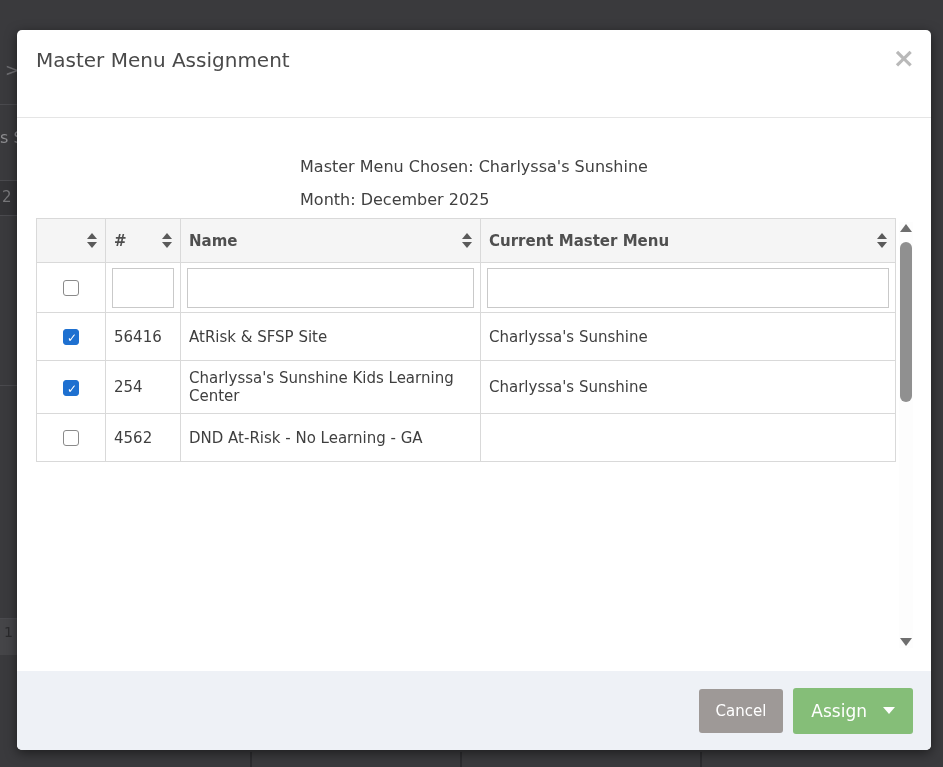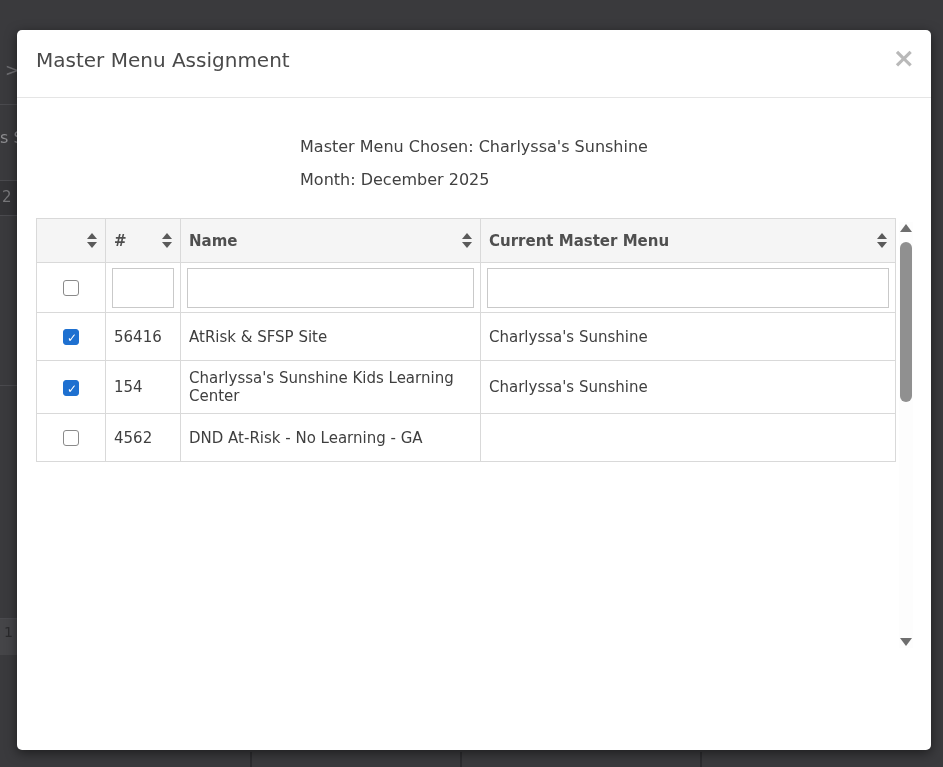--- a/index.html
+++ b/index.html
@@ -16,21 +16,21 @@
   .hl1 { top: 104px; } .hl2 { top: 180px; } .hl3 { top: 215px; } .hl4 { top: 385px; } .hl5 { top: 618px; }
   .band-dark { position: absolute; left: 0; top: 181px; width: 17px; height: 34px; background: #343437; }
   .band-light { position: absolute; left: 0; top: 619px; width: 17px; height: 36px; background: #454548; }
   .vline { position: absolute; top: 752px; width: 2px; height: 15px; background: #2c2c2f; }
   .vl1 { left: 250px; } .vl2 { left: 460px; } .vl3 { left: 700px; }
 
   
   .modal { position: absolute; left: 17px; top: 30px; width: 914px; height: 720px;
            background: #ffffff; border-radius: 5px; box-shadow: 0 3px 12px rgba(0,0,0,.5); overflow: hidden; }
 
-  .modal-header { position: relative; height: 68px; border-bottom: 1px solid #e5e5e5; }
+  .modal-header { position: relative; height: 88px; border-bottom: 1px solid #e5e5e5; }
   .modal-title { position: absolute; left: 19px; top: 18px; font-size: 20px; color: #4a4a4a; }
   .close-btn { position: absolute; right: 16px; top: 14px; font-size: 27px; font-weight: bold;
                color: #b9b9b9; line-height: 27px; cursor: pointer; background: none; border: none;
                font-family: "DejaVu Sans", sans-serif; }
 
   .chosen-block { width: fit-content; margin: 32px auto 0 auto; text-align: left; }
   .chosen-line { font-size: 16px; color: #414141; line-height: 33px; }
 
   
   .table-wrap { position: absolute; left: 19px; top: 188px; width: 877px; height: 437px; overflow: hidden; }
@@ -161,34 +161,41 @@
         </tr>
 
         <tr class="data-row">
           <td class="cb-cell"><span class="cb checked"></span></td>
           <td>56416</td>
           <td>AtRisk &amp; SFSP Site</td>
           <td>Charlyssa's Sunshine</td>
         </tr>
         <tr class="data-row">
           <td class="cb-cell"><span class="cb checked"></span></td>
-          <td>154</td>
+          <td>254</td>
           <td>Charlyssa's Sunshine Kids Learning Center</td>
           <td>Charlyssa's Sunshine</td>
         </tr>
         <tr class="data-row">
           <td class="cb-cell"><span class="cb"></span></td>
           <td>4562</td>
           <td>DND At-Risk - No Learning - GA</td>
           <td></td>
         </tr>
       </tbody>
     </table>
 
     <div class="vscroll">
       <div class="arrow-up"></div>
       <div class="thumb"></div>
       <div class="arrow-dn"></div>
     </div>
   </div>
 
+  <div class="modal-footer">
+    <button class="btn btn-cancel">Cancel</button>
+    <button class="btn btn-assign">
+      <span>Assign</span>
+      <span class="caret"></span>
+    </button>
+  </div>
 
 </div>
 
 </body></html>

